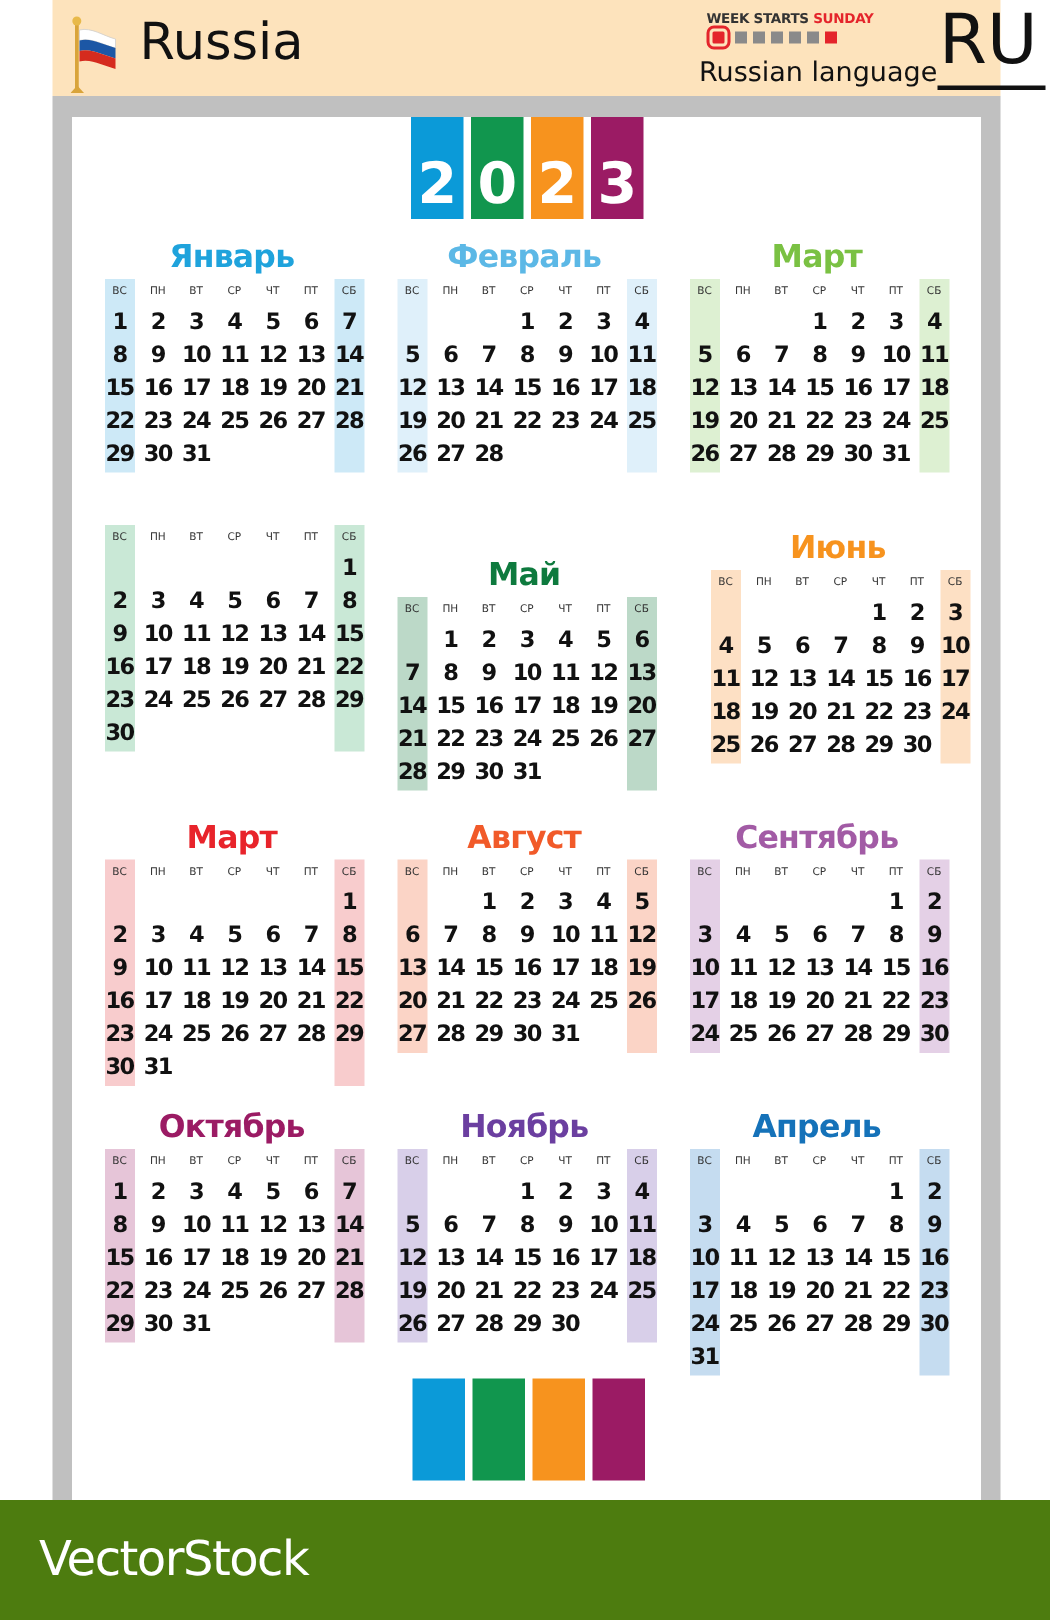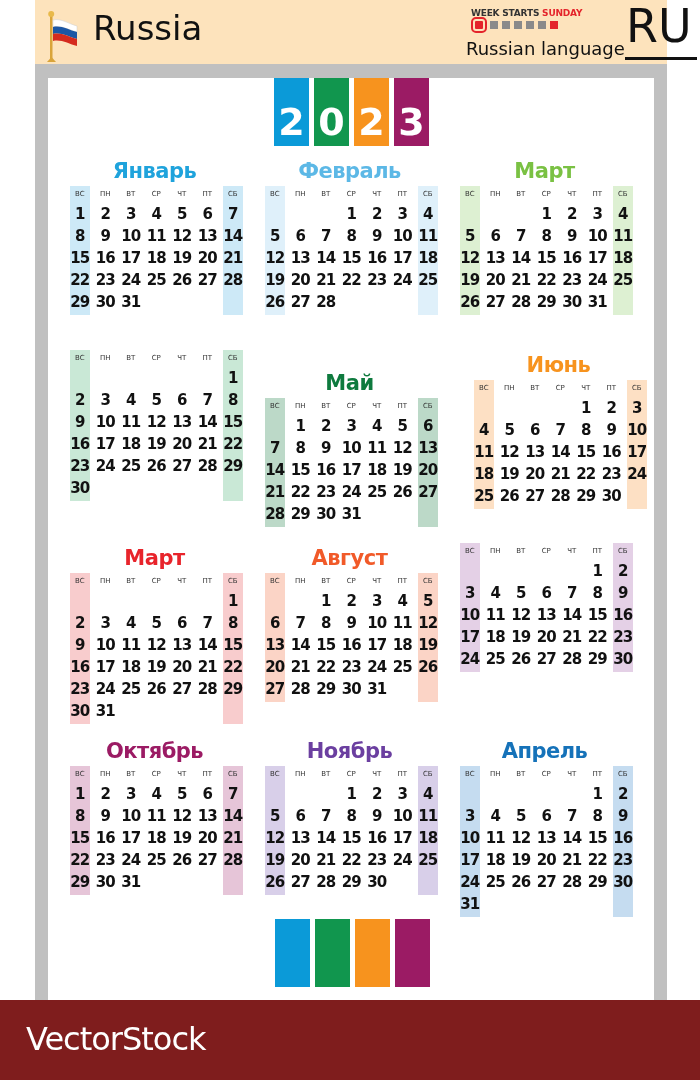--- a/index.html
+++ b/index.html
@@ -28,21 +28,21 @@
   .bottom-bars { position: absolute; left: 275px; top: 919px; display: flex; gap: 5px; }
   .bottom-bar { width: 35px; height: 68px; }
 
   .month { position: absolute; width: 175px; }
   .month-name { text-align: center; font-weight: bold; font-size: 21px; height: 30px; line-height: 30px; letter-spacing: -0.5px; }
   .grid { position: relative; display: grid; grid-template-columns: repeat(7, 25.5px); }
   .col-bg { position: absolute; top: 0; width: 20px; }
   .dh { font-size: 7px; text-align: center; height: 17px; line-height: 17px; color: #333; position: relative; z-index: 1; }
   .dc { font-size: 15px; font-weight: bold; text-align: center; height: 22px; line-height: 22px; color: #111; position: relative; z-index: 1; letter-spacing: -1px; }
 
-  .footer { position: absolute; left: 0; top: 1000px; width: 700px; height: 80px; background: #7f1d1d; }
+  .footer { position: absolute; left: 0; top: 1000px; width: 700px; height: 80px; background: #4d7c0f; }
   .brand { position: absolute; left: 26px; top: 20px; color: #fff; font-size: 32px; letter-spacing: -1px; }
   .stock-id { position: absolute; right: 28px; top: 30px; color: #fff; font-size: 20px; letter-spacing: -0.5px; }
 </style>
 </head>
 <body>
 
 <div class="page">
 
   <div class="header">
     <svg class="flag" viewBox="0 0 36 56">
@@ -455,20 +455,21 @@
           <div class="dc">25</div>
           <div class="dc">26</div>
           <div class="dc">27</div>
           <div class="dc">28</div>
           <div class="dc">29</div>
           <div class="dc">30</div>
           <div class="dc">31</div>
         </div>
       </div>
       <div class="month" style="left: 457px; top: 543px;">
+        <div class="month-name" style="color: rgb(162, 91, 165);">Сентябрь</div>
         <div class="grid">
           <div class="col-bg" style="left: 2.5px; background: rgb(228, 208, 230); height: 129px;"></div>
           <div class="col-bg" style="left: 155.5px; background: rgb(228, 208, 230); height: 129px;"></div>
           <div class="dh">ВС</div>
           <div class="dh">ПН</div>
           <div class="dh">ВТ</div>
           <div class="dh">СР</div>
           <div class="dh">ЧТ</div>
           <div class="dh">ПТ</div>
           <div class="dh">СБ</div>

